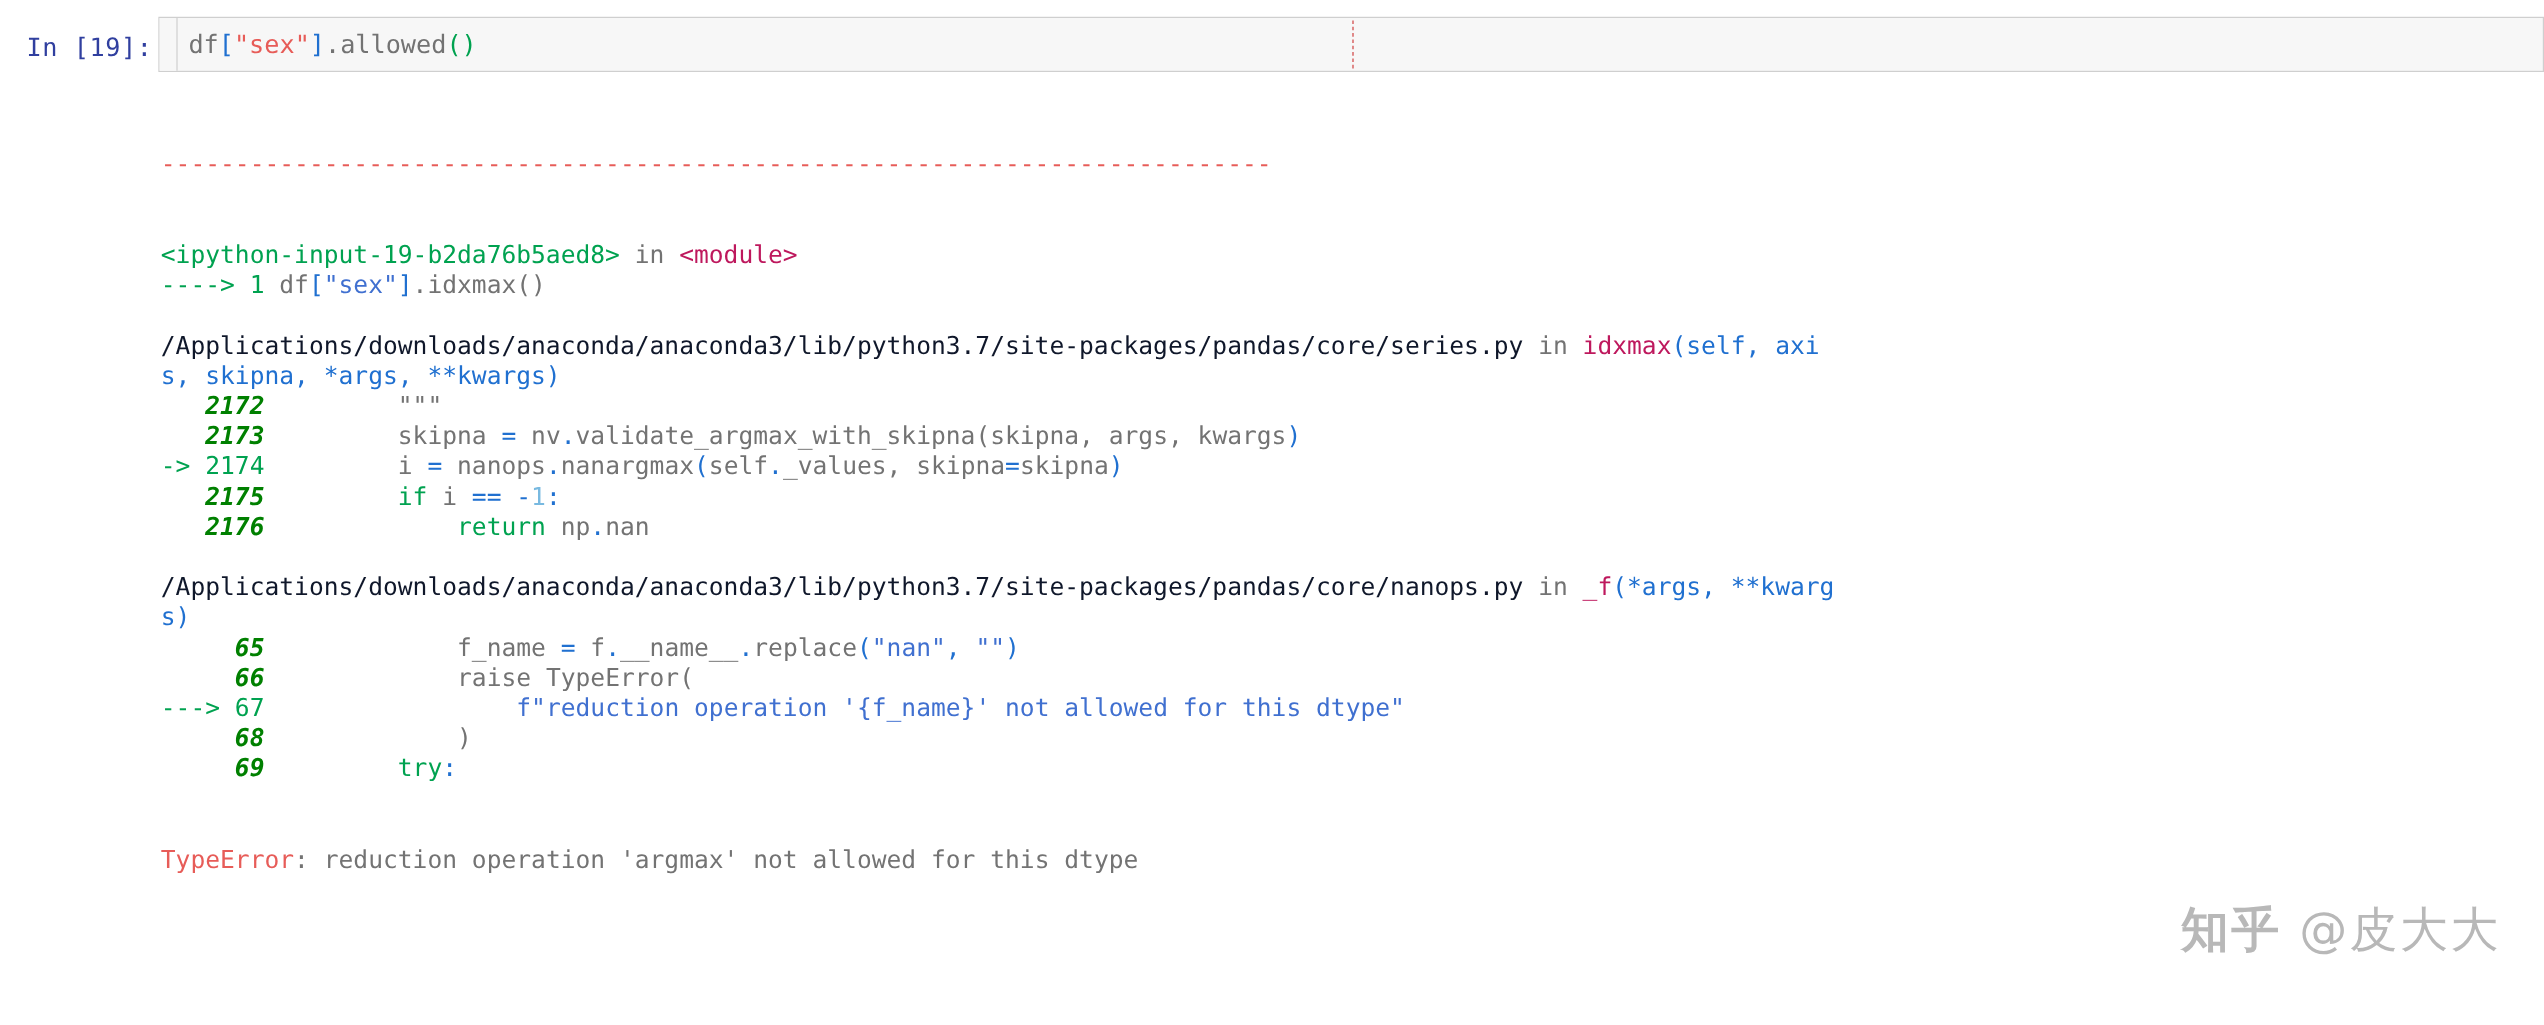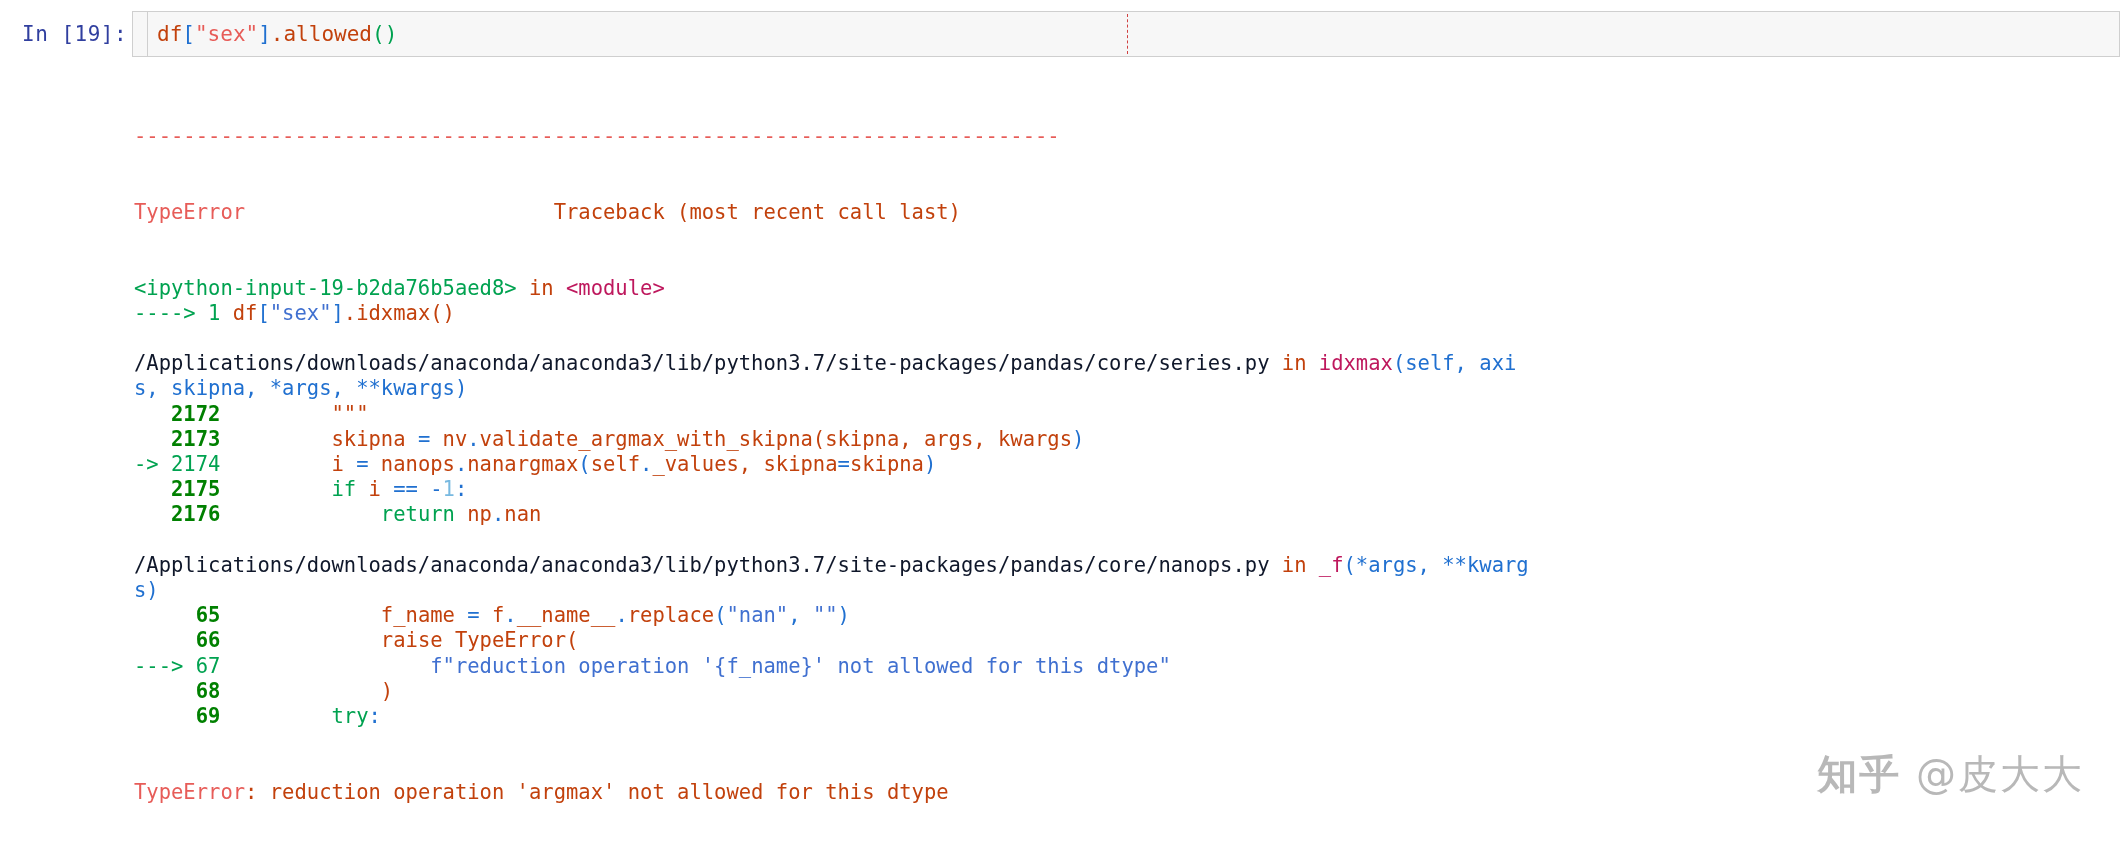--- a/index.html
+++ b/index.html
@@ -12,21 +12,21 @@
     width: 2120px;
     height: 854px;
     font-family: "DejaVu Sans Mono", "Liberation Mono", monospace;
     overflow: hidden;
     position: relative;
   }
 
   
   .cell-row {
     display: flex;
-    align-items: center;
+    align-items: flex-end;
     width: 2120px;
     height: 60px;
     padding-top: 8px;
     box-sizing: border-box;
   }
   .prompt {
     width: 132px;
     min-width: 132px;
     text-align: left;
     padding-left: 22px;
@@ -81,23 +81,23 @@
     font-size: 20.5px;
     line-height: 25.2px;
     white-space: pre;
     font-family: "DejaVu Sans Mono", "Liberation Mono", monospace;
     letter-spacing: 0px;
   }
   .tb-line { white-space: pre; min-height: 25px; }
 
   
   .c-red      { color: #e75c58; }
-  .c-black    { color: #c2410c; }
+  .c-black    { color: #737373; }
   .c-green    { color: #00a250; }
-  .c-dgreen   { color: #008000; font-weight: bold; }
+  .c-dgreen   { color: #008000; font-weight: bold; font-style: italic; }
   .c-blue     { color: #2070d0; }
   .c-cyan     { color: #be185d; }
   .c-str      { color: #4070d0; }
   .c-num      { color: #78b9e0; }
   .c-arrow    { color: #00a250; }
   .c-path     { color: #0f172a; }
 
   
   .watermark {
     position: absolute;
@@ -119,20 +119,19 @@
   <div class="prompt">In [19]:</div>
   <div class="input-area">
     <div class="input-gutter"></div>
     <div class="code-line" id="code-input-line"><span class="c-black">df</span><span class="c-blue">[</span><span class="c-red">"sex"</span><span class="c-blue">]</span><span class="c-black">.allowed</span><span class="c-green">()</span></div>
     <div class="cursor-rule"></div>
   </div>
 </div>
 
 <div class="output">
   <div class="tb-line c-red">---------------------------------------------------------------------------</div>
-  <div class="tb-line"><span class="c-red">TypeError</span><span class="c-black">                         </span><span class="c-black">Traceback (most recent call last)</span></div>
   <div id="tb-lines"><div class="tb-line"><span class="c-green">&lt;ipython-input-19-b2da76b5aed8&gt;</span><span class="c-black"> in </span><span class="c-cyan">&lt;module&gt;</span></div><div class="tb-line"><span class="c-arrow">----&gt; 1 </span><span class="c-black">df</span><span class="c-blue">[</span><span class="c-str">"sex"</span><span class="c-blue">]</span><span class="c-black">.idxmax()</span></div><div class="tb-line"><span class="c-black"> </span></div><div class="tb-line"><span class="c-path">/Applications/downloads/anaconda/anaconda3/lib/python3.7/site-packages/pandas/core/series.py</span><span class="c-black"> in </span><span class="c-cyan">idxmax</span><span class="c-blue">(self, axi</span></div><div class="tb-line"><span class="c-blue">s, skipna, *args, **kwargs)</span></div><div class="tb-line"><span class="c-dgreen">   2172 </span><span class="c-black">        """</span></div><div class="tb-line"><span class="c-dgreen">   2173 </span><span class="c-black">        skipna </span><span class="c-blue">=</span><span class="c-black"> nv</span><span class="c-blue">.</span><span class="c-black">validate_argmax_with_skipna(skipna, args, kwargs</span><span class="c-blue">)</span></div><div class="tb-line"><span class="c-green">-&gt; </span><span class="c-green">2174 </span><span class="c-black">        i </span><span class="c-blue">=</span><span class="c-black"> nanops</span><span class="c-blue">.</span><span class="c-black">nanargmax</span><span class="c-blue">(</span><span class="c-black">self</span><span class="c-blue">.</span><span class="c-black">_values, skipna</span><span class="c-blue">=</span><span class="c-black">skipna</span><span class="c-blue">)</span></div><div class="tb-line"><span class="c-dgreen">   2175 </span><span class="c-black">        </span><span class="c-green">if</span><span class="c-black"> i </span><span class="c-blue">==</span><span class="c-black"> </span><span class="c-blue">-</span><span class="c-num">1</span><span class="c-blue">:</span></div><div class="tb-line"><span class="c-dgreen">   2176 </span><span class="c-black">            </span><span class="c-green">return</span><span class="c-black"> np</span><span class="c-blue">.</span><span class="c-black">nan</span></div><div class="tb-line"><span class="c-black"> </span></div><div class="tb-line"><span class="c-path">/Applications/downloads/anaconda/anaconda3/lib/python3.7/site-packages/pandas/core/nanops.py</span><span class="c-black"> in </span><span class="c-cyan">_f</span><span class="c-blue">(*args, **kwarg</span></div><div class="tb-line"><span class="c-blue">s</span><span class="c-blue">)</span></div><div class="tb-line"><span class="c-dgreen">     65 </span><span class="c-black">            f_name </span><span class="c-blue">=</span><span class="c-black"> f</span><span class="c-blue">.</span><span class="c-black">__name__</span><span class="c-blue">.</span><span class="c-black">replace</span><span class="c-blue">(</span><span class="c-str">"nan"</span><span class="c-blue">, </span><span class="c-str">""</span><span class="c-blue">)</span></div><div class="tb-line"><span class="c-dgreen">     66 </span><span class="c-black">            raise TypeError(</span></div><div class="tb-line"><span class="c-green">---&gt; </span><span class="c-green">67 </span><span class="c-black">                </span><span class="c-str">f"reduction operation '{f_name}' not allowed for this dtype"</span></div><div class="tb-line"><span class="c-dgreen">     68 </span><span class="c-black">            )</span></div><div class="tb-line"><span class="c-dgreen">     69 </span><span class="c-black">        </span><span class="c-green">try</span><span class="c-blue">:</span></div><div class="tb-line"><span class="c-black"> </span></div><div class="tb-line"><span class="c-black"> </span></div><div class="tb-line"><span class="c-red">TypeError</span><span class="c-black">: reduction operation 'argmax' not allowed for this dtype</span></div></div>
 </div>
 
 <div class="watermark">
   <span class="wm-logo">知乎</span>
   <span>@皮大大</span>
 </div>
 
 </body></html>

